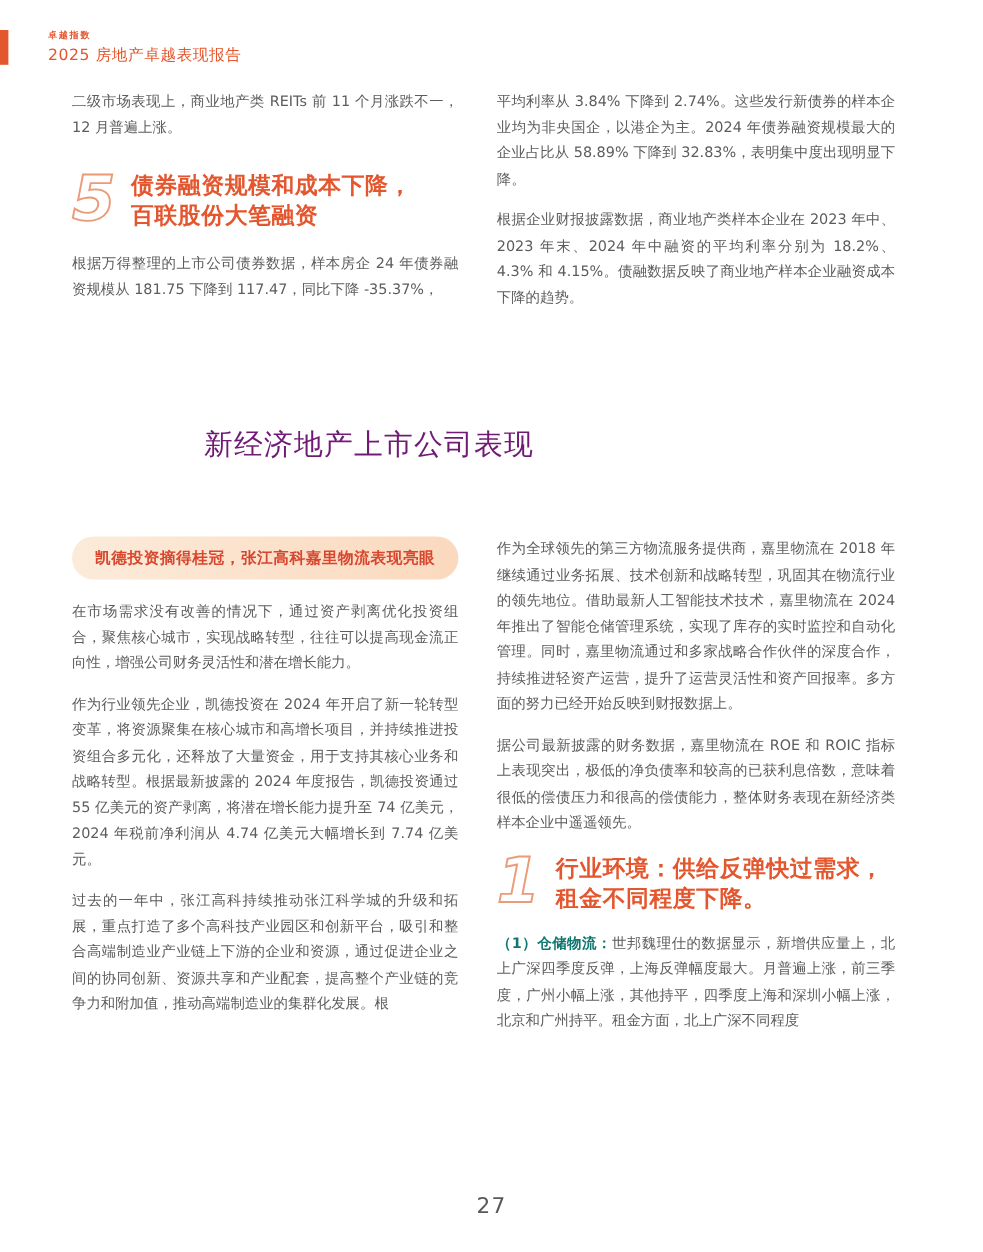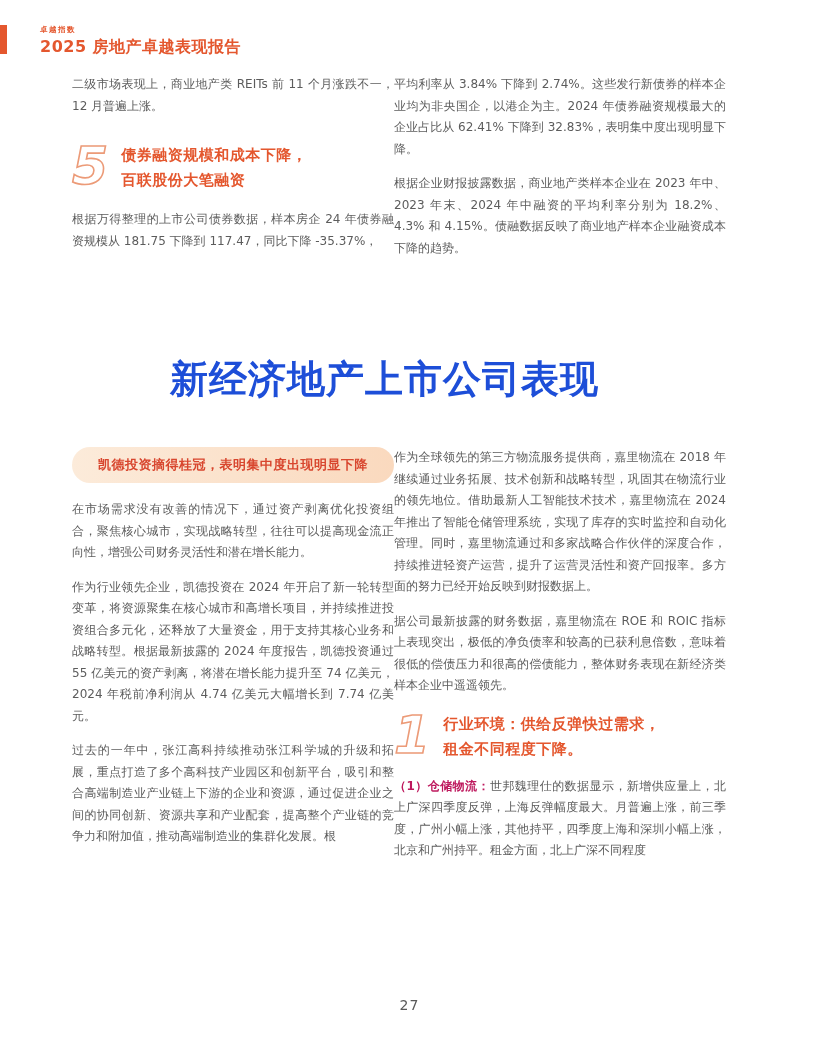--- a/index.html
+++ b/index.html
@@ -8,70 +8,70 @@
     position:relative; width:819px; height:1043px; margin:4px auto;
     background:#ffffff; overflow:hidden;
     font-family:"DejaVu Sans","Liberation Sans",sans-serif;
   }
 
   
   .masthead { position:absolute; left:0; top:21px; display:flex; align-items:flex-start; }
   .masthead-bar { width:7px; height:29px; background:#E4572E; }
   .masthead-text { margin-left:33px; color:#E4572E; }
   .masthead-line1 { font-size:7.5px; font-weight:700; letter-spacing:1.5px; }
-  .masthead-line2 { font-size:16px; font-weight:700; margin-top:2px; letter-spacing:0.5px; }
+  .masthead-line2 { font-size:13px; font-weight:400; margin-top:2px; letter-spacing:0.5px; }
 
   
-  .cols { position:absolute; left:72px; width:686px; display:flex; }
+  .cols { position:absolute; left:60px; width:686px; display:flex; gap:32px; }
   .top-cols { top:70px; }
   .bottom-cols { top:443px; }
   .col-left  { width:322px; }
   .col-right { width:332px; }
 
   .body-text {
     font-size:12px; line-height:21.5px; text-align:justify;
     color:#5C5C5C; margin-bottom:13px;
   }
-  .lead-bold { font-weight:700; color:#be185d; }
+  .lead-bold { font-weight:700; color:#0f766e; }
 
   
   .num-heading { display:flex; align-items:flex-start; margin:24px 0 16px; }
   .num-heading.right-col { margin:8px 0 14px; }
   .big-num {
     font-size:52px; line-height:50px; font-weight:700; font-style:italic;
     color:transparent; -webkit-text-stroke:1.6px #EC9B78;
     margin-right:13px; flex:0 0 auto;
   }
   @supports not (-webkit-text-stroke: 1px black) {
     .big-num { color:#F0A888; }
   }
   .num-heading-text {
-    font-size:15px; line-height:25px; font-weight:700; color:#E4572E;
+    font-size:19px; line-height:25px; font-weight:700; color:#E4572E;
     padding-top:2px; letter-spacing:0.5px;
   }
 
   
   .section-title {
     position:absolute; left:170px; top:350px;
-    font-size:38px; font-weight:700; color:#1d4ed8; letter-spacing:1px;
+    font-size:24px; font-weight:400; color:#701a75; letter-spacing:1px;
     white-space:nowrap;
   }
 
   
   .highlight-pill {
     height:36px; border-radius:18px;
     background:linear-gradient(90deg,#FCEBDA 0%,#FAD9BE 100%);
     color:#D8462E; font-weight:700; font-size:13px; letter-spacing:0.5px;
     display:flex; align-items:center; justify-content:center;
     margin-bottom:16px;
   }
 
   
   .page-footer { position:absolute; left:0; top:991px; width:100%; text-align:center; }
-  .page-number { font-size:14px; color:#595959; letter-spacing:1px; }
+  .page-number { font-size:18px; color:#595959; letter-spacing:1px; }
 </style>
 </head>
 <body>
 
 <div class="page">
 
   <header class="masthead">
     <div class="masthead-bar"></div>
     <div class="masthead-text">
       <div class="masthead-line1">卓越指数</div>
@@ -85,30 +85,30 @@
       <div class="num-heading">
         <span class="big-num">5</span>
         <div class="num-heading-text">
           <div>债券融资规模和成本下降，</div>
           <div>百联股份大笔融资</div>
         </div>
       </div>
       <p class="body-text">根据万得整理的上市公司债券数据，样本房企 24 年债券融资规模从 181.75 下降到 117.47，同比下降 -35.37%，</p>
     </div>
     <div class="col-right">
-      <p class="body-text">平均利率从 3.84% 下降到 2.74%。这些发行新债券的样本企业均为非央国企，以港企为主。2024 年债券融资规模最大的企业占比从 62.41% 下降到 32.83%，表明集中度出现明显下降。</p>
+      <p class="body-text">平均利率从 3.84% 下降到 2.74%。这些发行新债券的样本企业均为非央国企，以港企为主。2024 年债券融资规模最大的企业占比从 58.89% 下降到 32.83%，表明集中度出现明显下降。</p>
       <p class="body-text">根据企业财报披露数据，商业地产类样本企业在 2023 年中、2023 年末、2024 年中融资的平均利率分别为 18.2%、4.3% 和 4.15%。债融数据反映了商业地产样本企业融资成本下降的趋势。</p>
     </div>
   </section>
 
   <h1 class="section-title">新经济地产上市公司表现</h1>
 
   <section class="cols bottom-cols">
     <div class="col-left">
-      <div class="highlight-pill">凯德投资摘得桂冠，表明集中度出现明显下降</div>
+      <div class="highlight-pill">凯德投资摘得桂冠，张江高科嘉里物流表现亮眼</div>
       <p class="body-text">在市场需求没有改善的情况下，通过资产剥离优化投资组合，聚焦核心城市，实现战略转型，往往可以提高现金流正向性，增强公司财务灵活性和潜在增长能力。</p>
       <p class="body-text">作为行业领先企业，凯德投资在 2024 年开启了新一轮转型变革，将资源聚集在核心城市和高增长项目，并持续推进投资组合多元化，还释放了大量资金，用于支持其核心业务和战略转型。根据最新披露的 2024 年度报告，凯德投资通过 55 亿美元的资产剥离，将潜在增长能力提升至 74 亿美元， 2024 年税前净利润从 4.74 亿美元大幅增长到 7.74 亿美元。</p>
       <p class="body-text">过去的一年中，张江高科持续推动张江科学城的升级和拓展，重点打造了多个高科技产业园区和创新平台，吸引和整合高端制造业产业链上下游的企业和资源，通过促进企业之间的协同创新、资源共享和产业配套，提高整个产业链的竞争力和附加值，推动高端制造业的集群化发展。根</p>
     </div>
     <div class="col-right">
       <p class="body-text">作为全球领先的第三方物流服务提供商，嘉里物流在 2018 年继续通过业务拓展、技术创新和战略转型，巩固其在物流行业的领先地位。借助最新人工智能技术技术，嘉里物流在 2024 年推出了智能仓储管理系统，实现了库存的实时监控和自动化管理。同时，嘉里物流通过和多家战略合作伙伴的深度合作，持续推进轻资产运营，提升了运营灵活性和资产回报率。多方面的努力已经开始反映到财报数据上。</p>
       <p class="body-text">据公司最新披露的财务数据，嘉里物流在 ROE 和 ROIC 指标上表现突出，极低的净负债率和较高的已获利息倍数，意味着很低的偿债压力和很高的偿债能力，整体财务表现在新经济类样本企业中遥遥领先。</p>
       <div class="num-heading right-col">
         <span class="big-num">1</span>
         <div class="num-heading-text">

